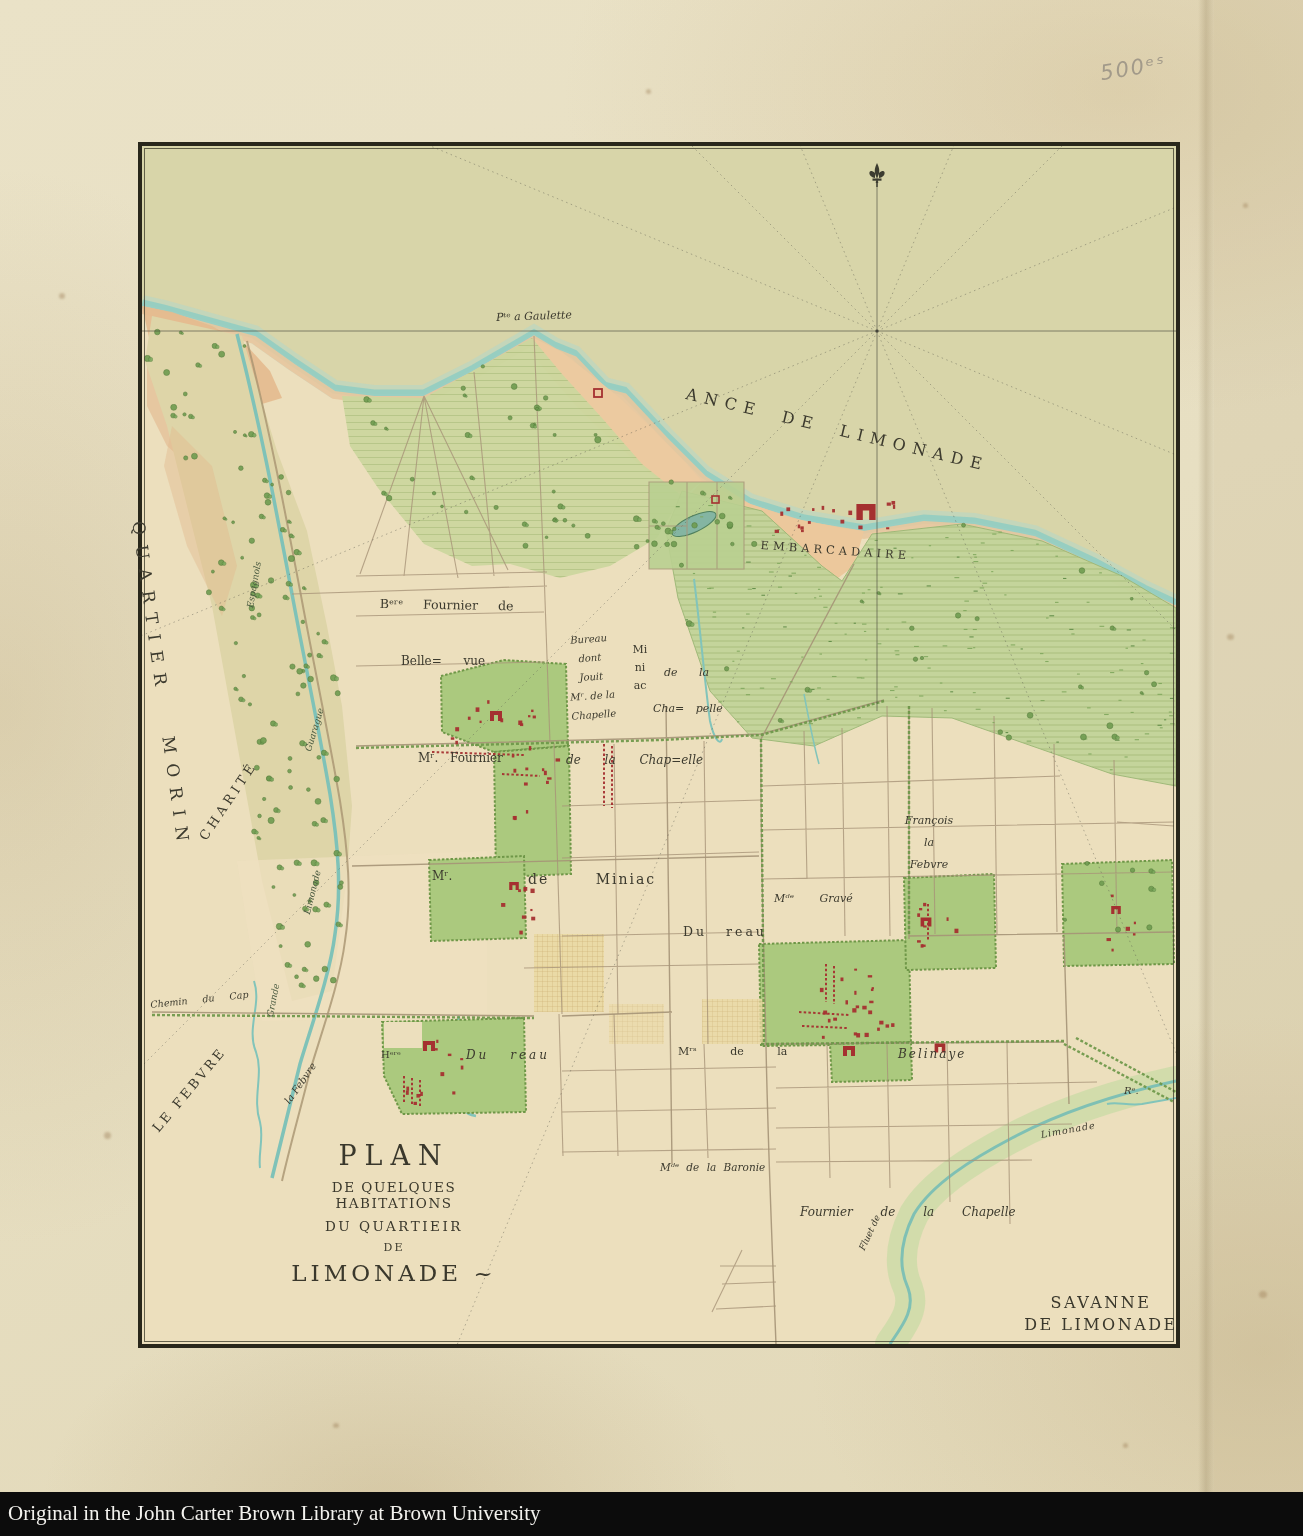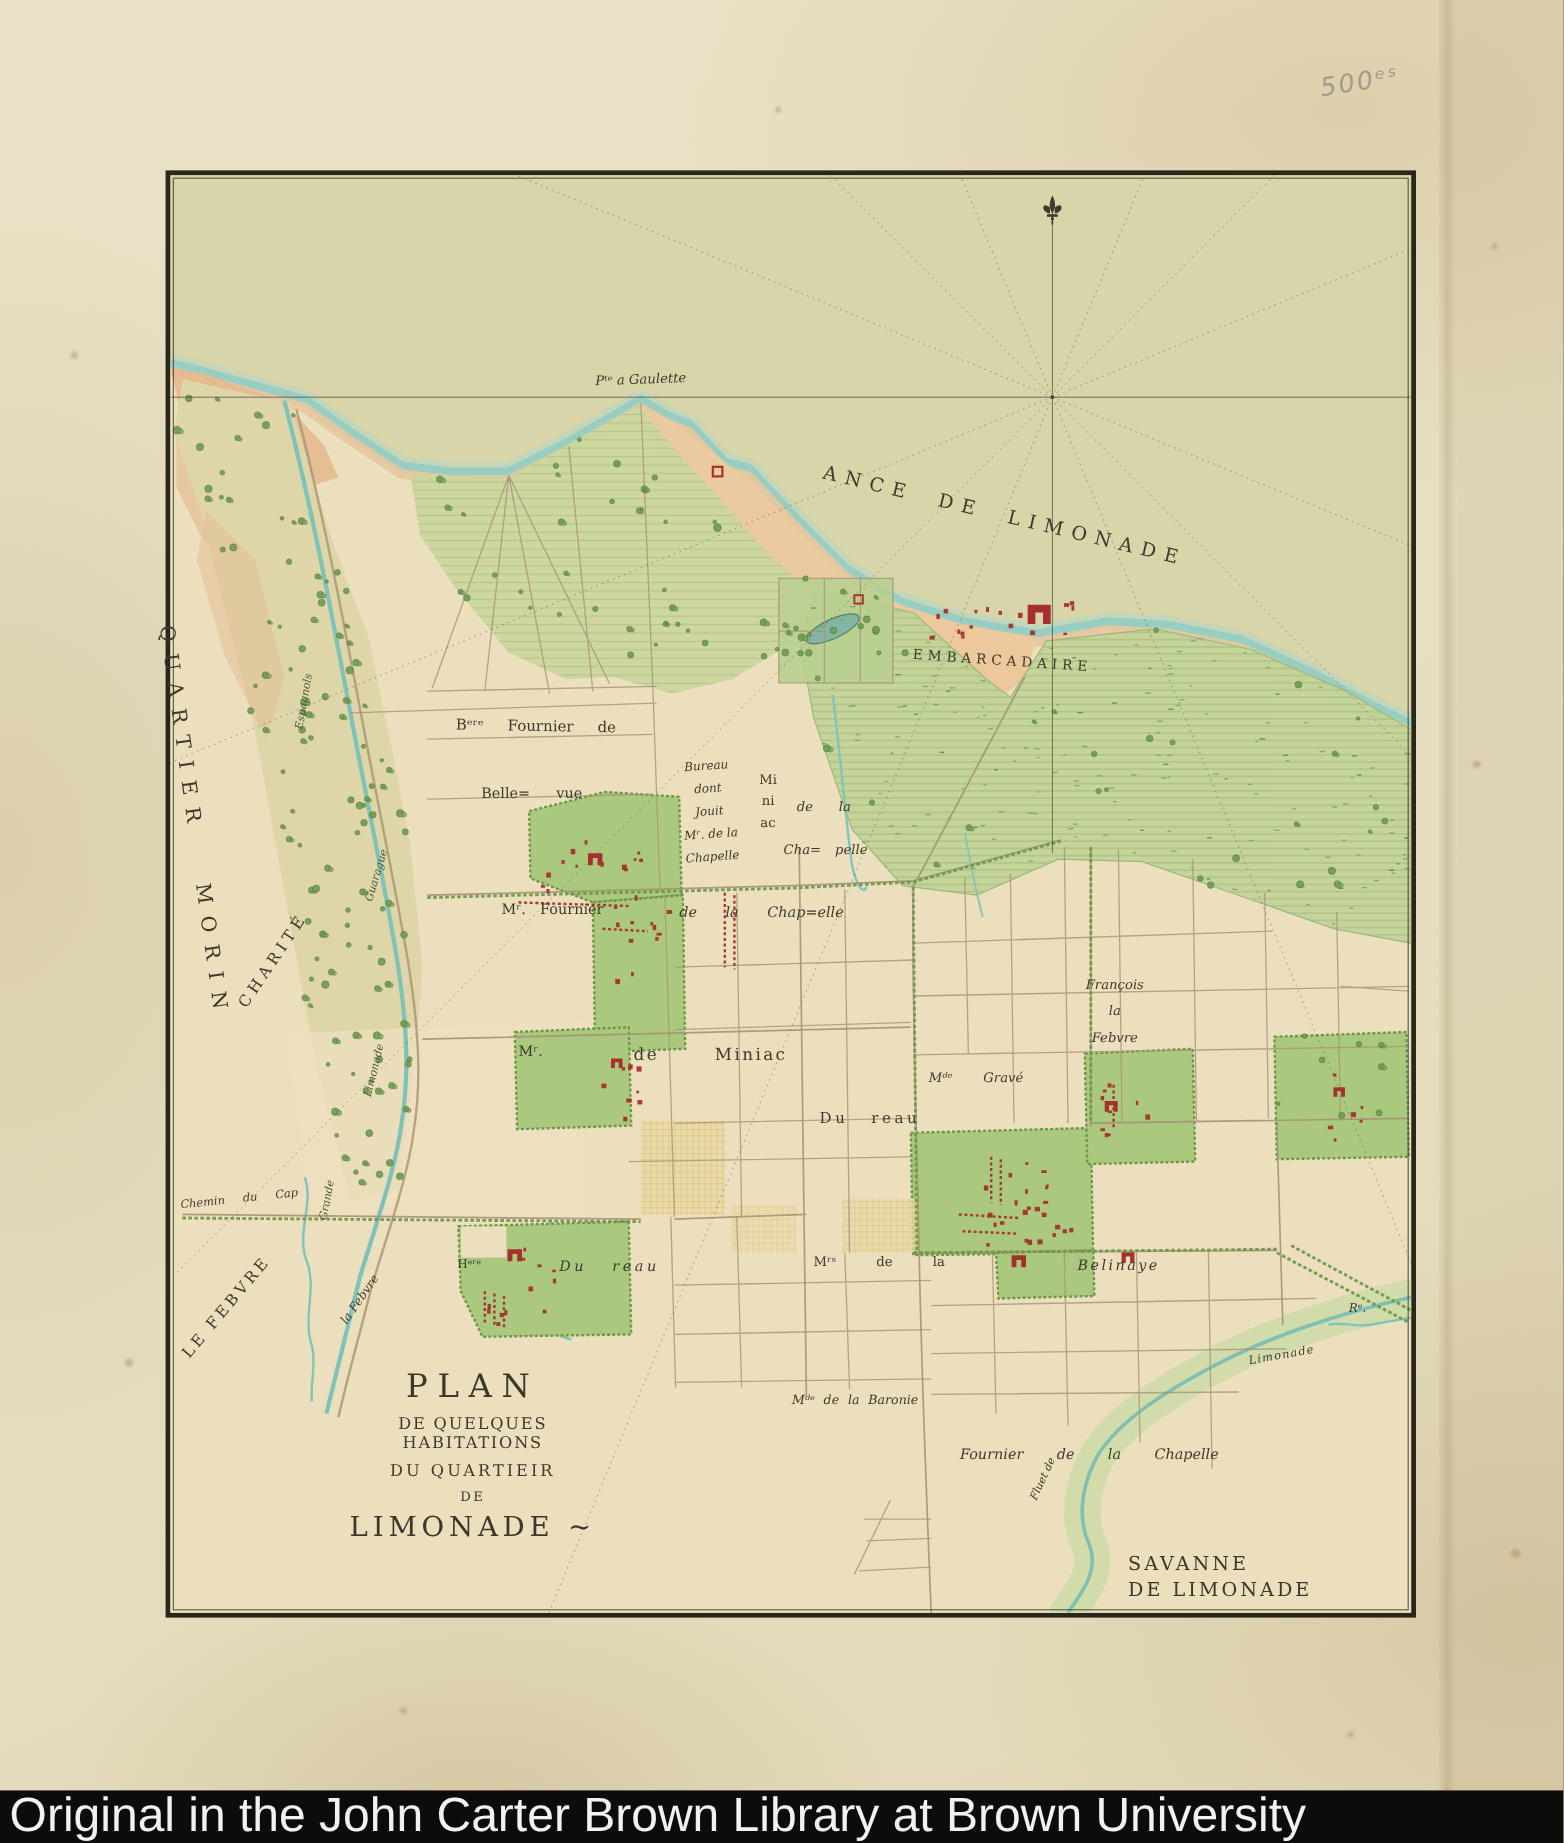--- a/index.html
+++ b/index.html
@@ -25,24 +25,24 @@
   .stack div{line-height:inherit;}
   .mer{font-size:45px;letter-spacing:42px;color:#30302a;}
   .pencil{position:absolute;color:#a29a8a;font-family:"DejaVu Sans",sans-serif;font-style:italic;
     font-size:21px;transform:rotate(-9deg);letter-spacing:2px;}
   .title-block{position:absolute;left:288px;top:1140px;width:212px;text-align:center;color:#3a382c;}
   .title-block .t1{font-size:27px;letter-spacing:8px;margin-bottom:8px;}
   .title-block .t2{font-size:13.5px;letter-spacing:1.5px;margin-bottom:7px;}
   .title-block .t3{font-size:13.5px;letter-spacing:2.5px;margin-bottom:7px;}
   .title-block .t4{font-size:11px;letter-spacing:2px;margin-bottom:6px;}
   .title-block .t5{font-size:23px;letter-spacing:4px;}
-  .savanne{position:absolute;left:940px;top:1292px;width:176px;color:#3a382c;}
+  .savanne{position:absolute;left:1013px;top:1292px;width:176px;text-align:center;color:#3a382c;}
   .savanne div{font-size:16px;letter-spacing:2.5px;line-height:22px;}
   .caption{position:absolute;left:0;top:1492px;width:100%;height:44px;background:#0c0c0c;
-    color:#f3f2ee;font-family:Liberation Sans, sans-serif;font-size:40px;line-height:43px;padding-left:8px;box-sizing:border-box;}
+    color:#f3f2ee;font-family:Liberation Serif, serif;font-size:21px;line-height:43px;padding-left:8px;box-sizing:border-box;}
 </style>
 </head>
 <body>
 
 <div class="page">
 
   <div class="spot" style="left:104px;top:1132px;width:7px;height:7px;"></div>
   <div class="spot" style="left:59px;top:293px;width:6px;height:6px;"></div>
   <div class="spot" style="left:1227px;top:634px;width:7px;height:6px;"></div>
   <div class="spot" style="left:1259px;top:1291px;width:8px;height:7px;"></div>

